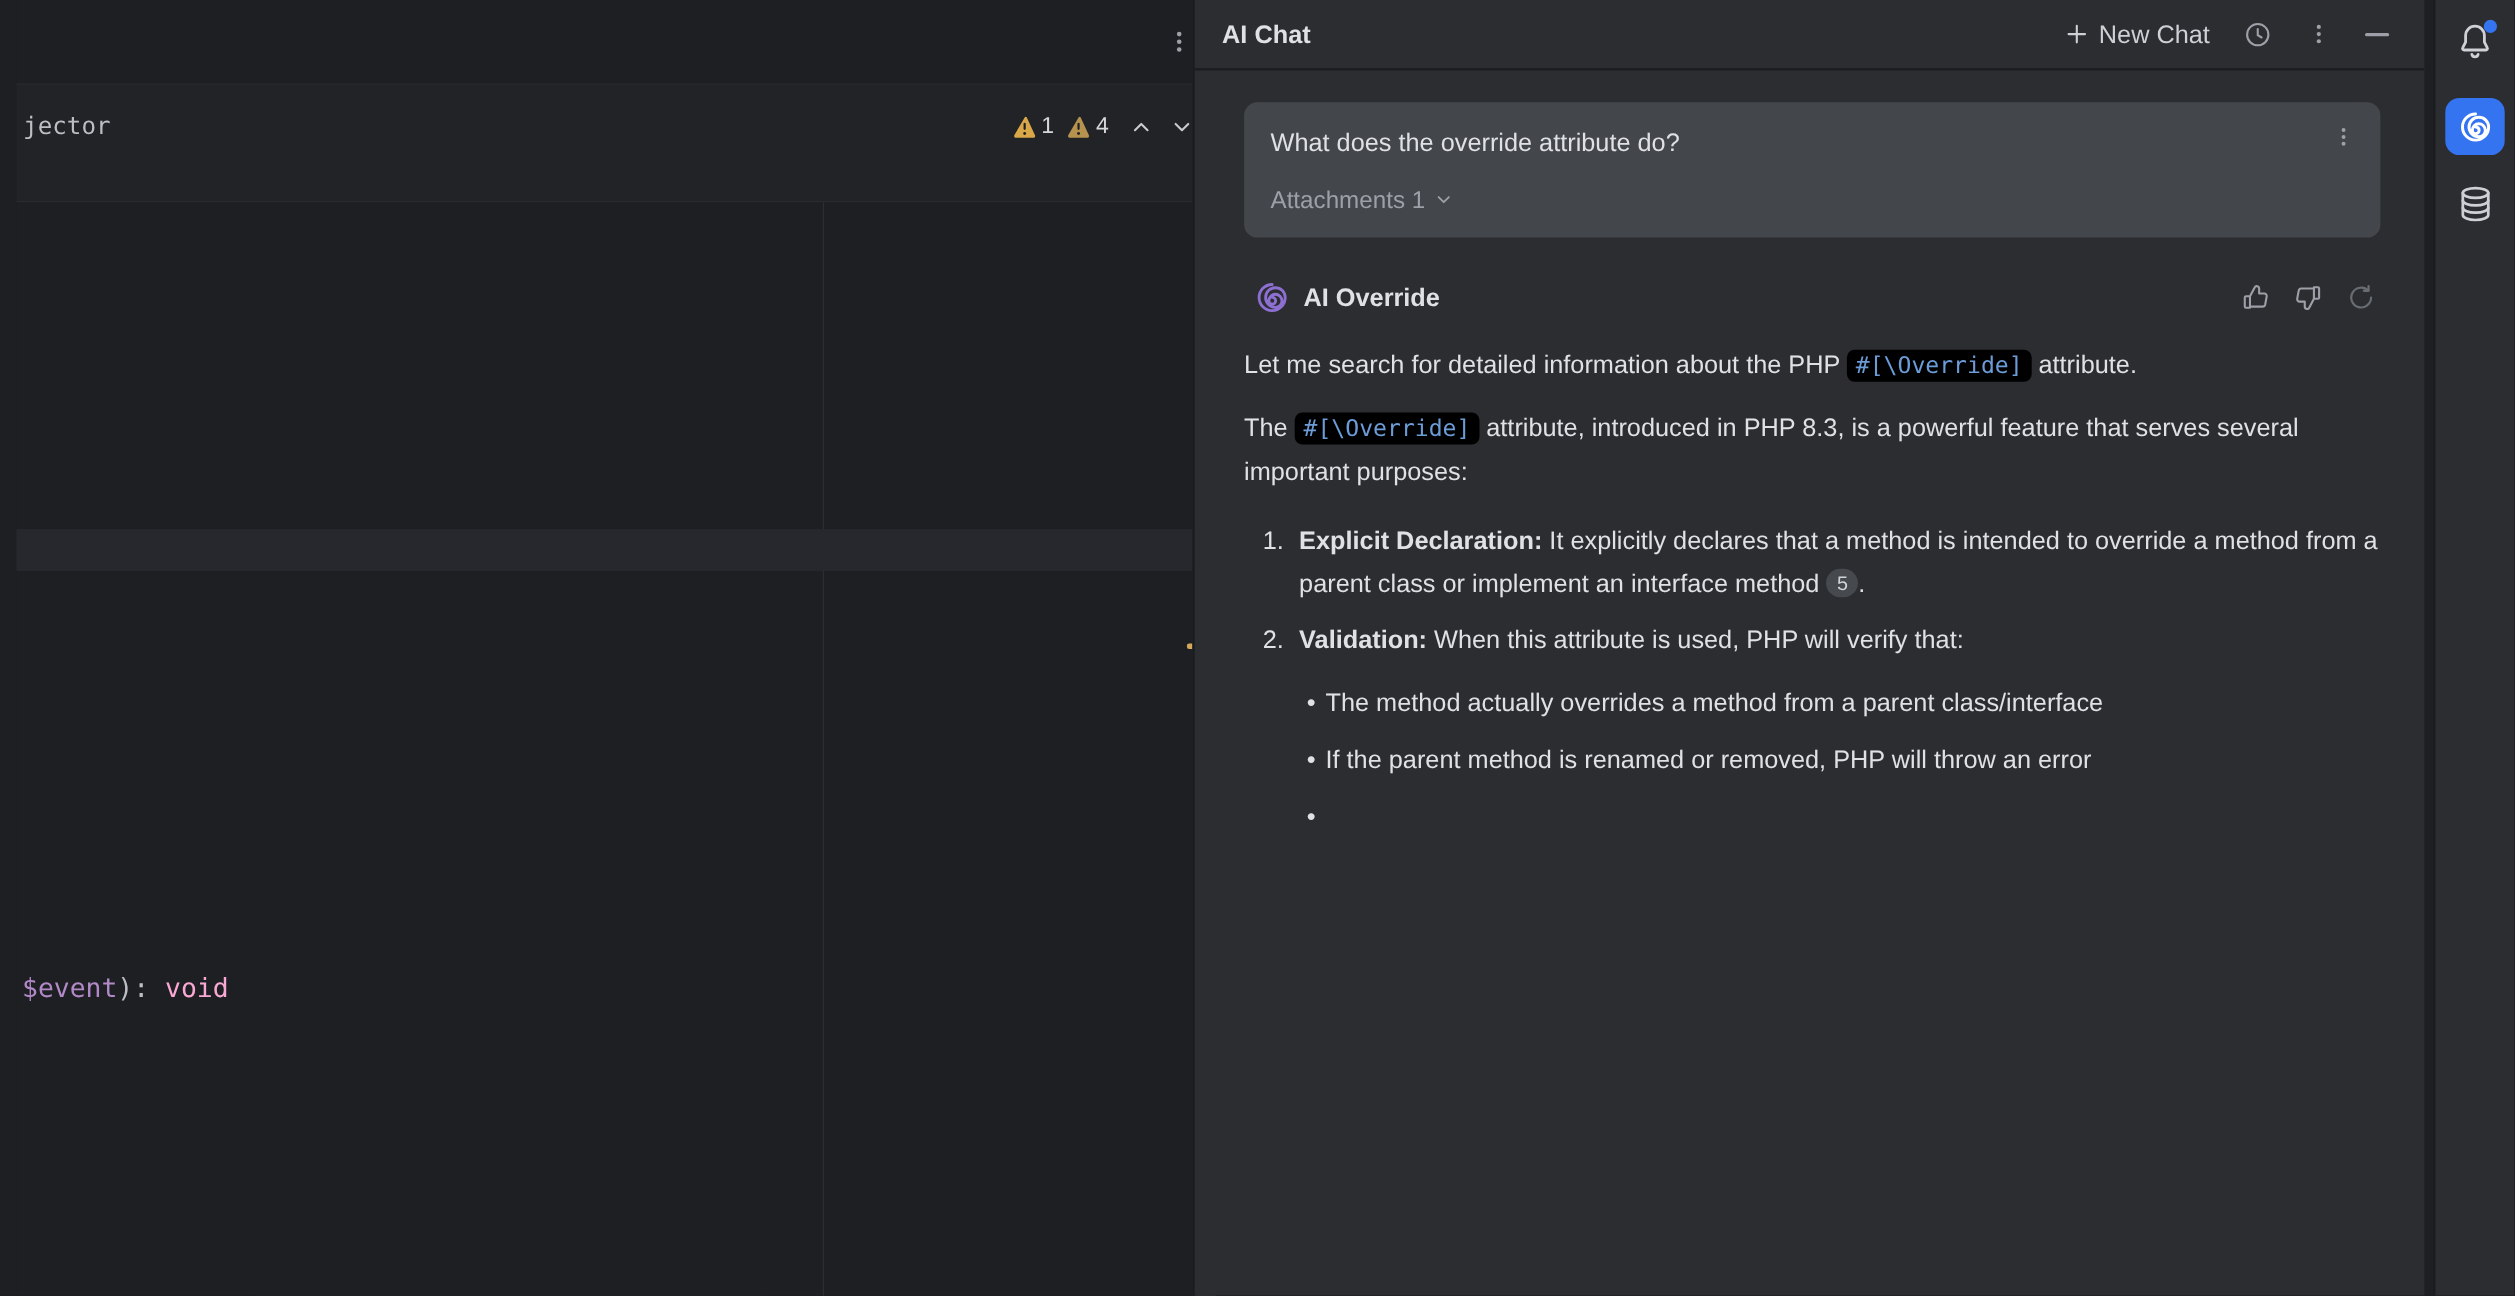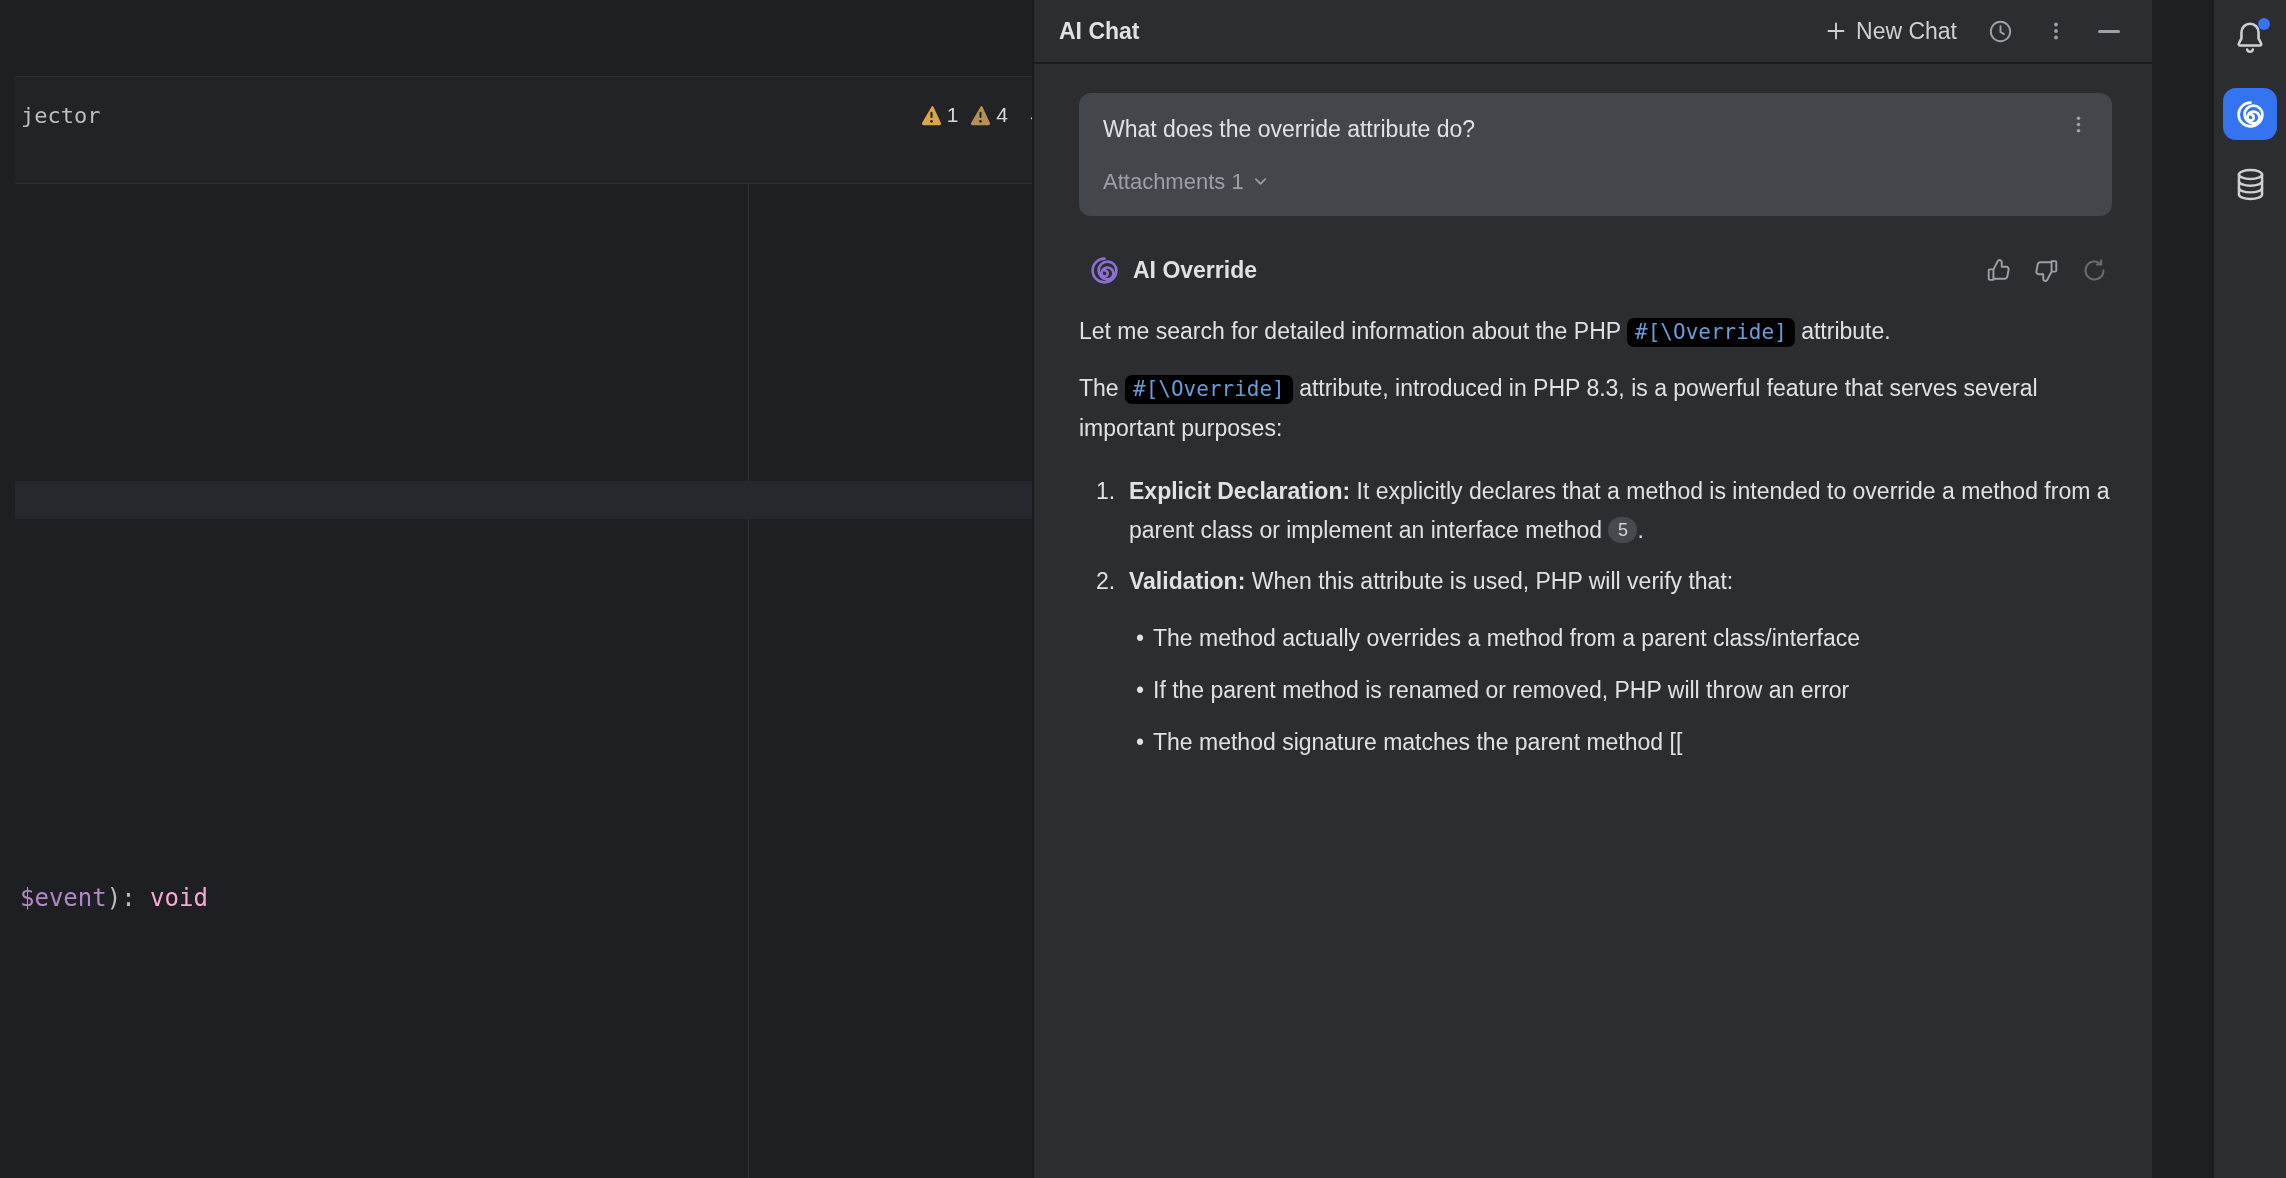--- a/index.html
+++ b/index.html
@@ -23,21 +23,21 @@
   .code-line{position:absolute;left:5px;top:700px;font-family:"DejaVu Sans Mono",monospace;
              font-size:24px;white-space:pre;}
   .tok-var{color:#b189c7;} .tok-punct{color:#bcbec4;} .tok-key{color:#f9a8d4;}
   .v-scrollbar{position:absolute;right:2px;top:335px;bottom:0;width:18px;border-radius:9px;
                background:rgba(255,255,255,0.12);}
   .stripe-mark{position:absolute;right:2px;top:401px;width:26px;height:5px;border-radius:2px;
                background:#d5a85b;}
   .kebab{display:inline-flex;cursor:pointer;}
 
   
-  .chat-panel{position:absolute;left:1032px;top:0;width:1120px;height:1178px;background:#2b2d30;
+  .chat-panel{position:absolute;left:1084px;top:0;width:1120px;height:1178px;background:#2b2d30;
               border-left:2px solid #1a1b1e;box-sizing:border-box;}
   .chat-header{height:62px;display:flex;align-items:center;padding:0 32px 0 25px;
                border-bottom:2px solid #1b1c1e;}
   .chat-title{font-size:23px;font-weight:bold;color:#dfe1e5;}
   .chat-actions{margin-left:auto;display:flex;align-items:center;gap:30px;}
   .new-chat-btn{display:flex;align-items:center;gap:9px;cursor:pointer;}
   .new-chat-btn span{font-size:23px;color:#ced0d6;}
   .icon-btn{display:inline-flex;align-items:center;cursor:pointer;}
   .minus-bar{width:22px;height:3px;border-radius:2px;background:#9da0a8;}
   .chat-body{padding:29px 40px 0 45px;font-size:23px;line-height:39px;color:#dfe1e5;}
@@ -237,21 +237,20 @@
         <div class="bullet-item">
           <span class="li-dot">•</span>
           <span>The method actually overrides a method from a parent class/interface</span>
         </div>
         <div class="bullet-item">
           <span class="li-dot">•</span>
           <span>If the parent method is renamed or removed, PHP will throw an error</span>
         </div>
         <div class="bullet-item">
           <span class="li-dot">•</span>
-          <span>The method signature matches the parent method [[</span>
         </div>
       </div>
 
     </div>
   </div>
 
   <div class="tool-strip">
     <div class="bell-wrap">
       <svg width="36" height="36" viewBox="0 0 24 24" fill="none" stroke="#ced0d6" stroke-width="1.7" stroke-linecap="round" stroke-linejoin="round">
         <path d="M12 3.2c-3.2 0-5.7 2.5-5.7 5.7v4L4.6 16.2a.95.95 0 0 0 .85 1.45h13.1a.95.95 0 0 0 .85-1.45l-1.7-3.3v-4c0-3.2-2.5-5.7-5.7-5.7Z"></path>

